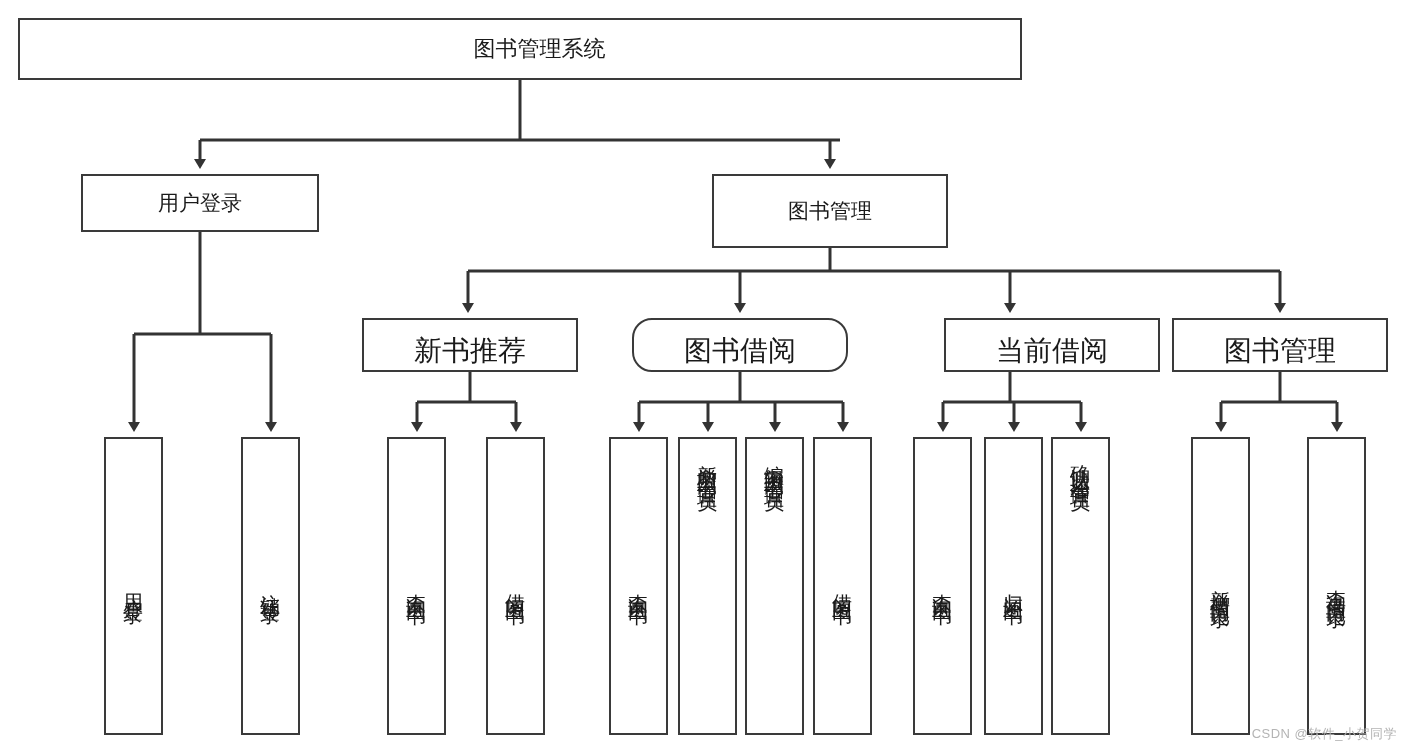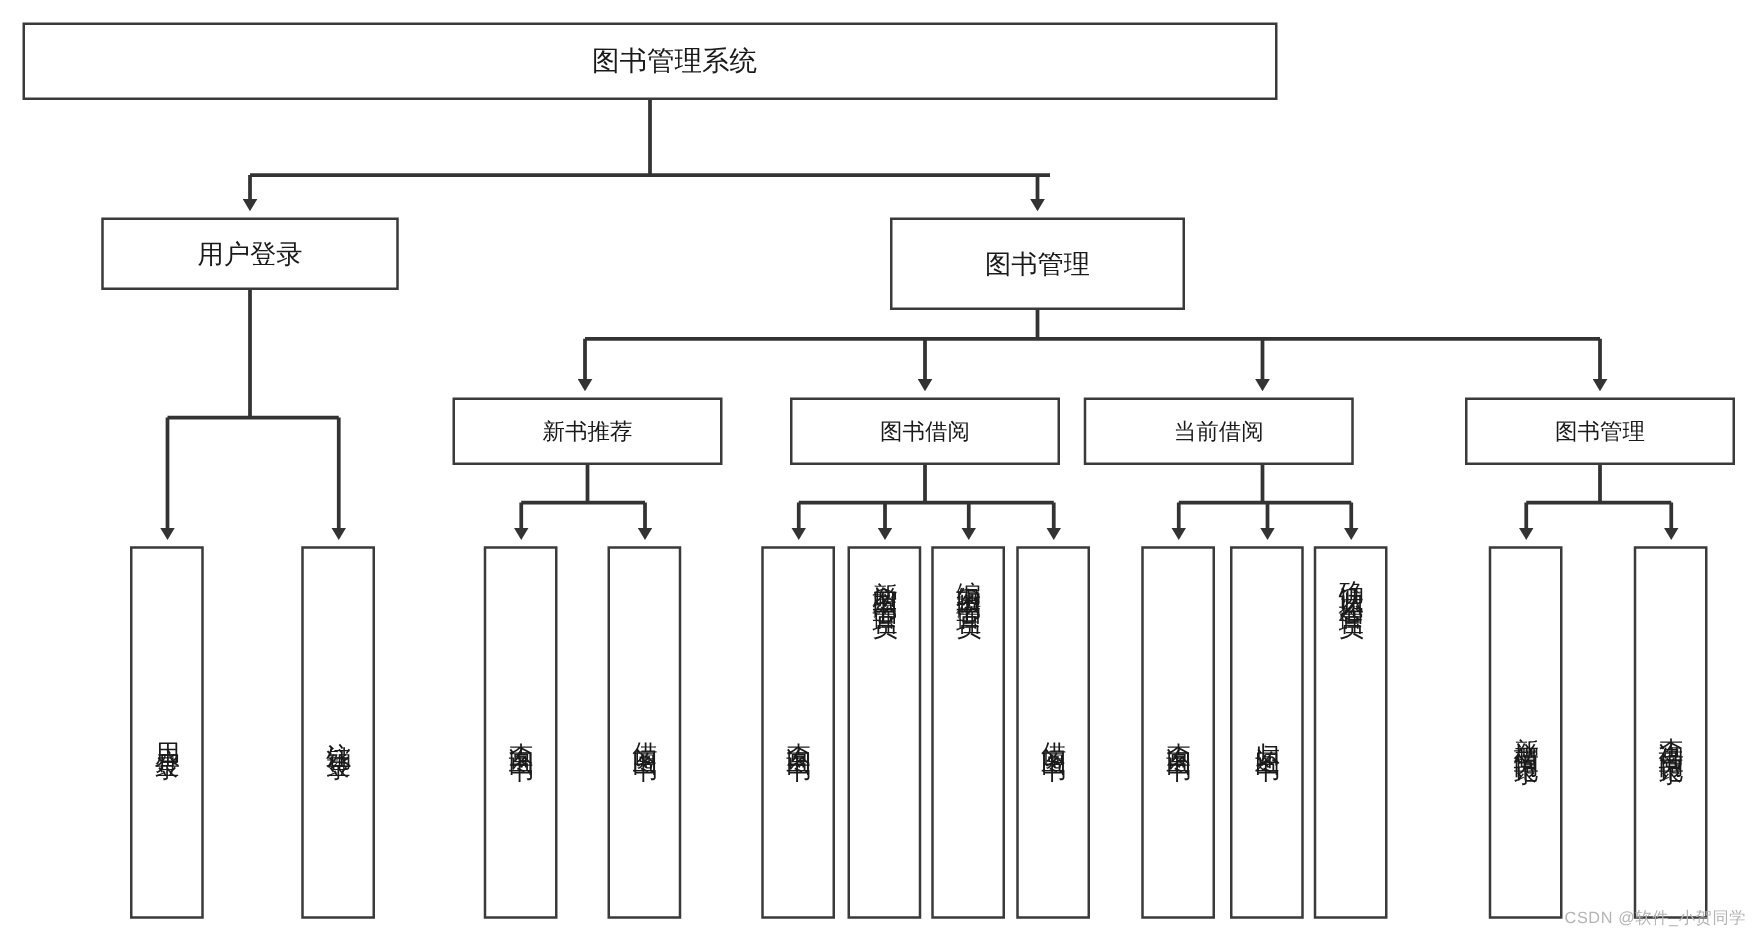--- a/index.html
+++ b/index.html
@@ -36,21 +36,22 @@
     justify-content: center;
     text-align: center;
   }
   .node.root {
     font-size: 22px;
   }
   .node.level1 {
     font-size: 21px;
   }
   .node.level2 {
-    font-size: 18px;
+    font-size: 28px;
+    align-items: flex-end;
   }
   .node.leaf {
     font-size: 20px;
     padding: 6px 0;
     align-items: flex-start;
   }
   .node.leaf .vtext {
     writing-mode: vertical-rl;
     text-orientation: upright;
     letter-spacing: 4px;
@@ -141,24 +142,24 @@
   <div class="node level1" style="left:81px; top:174px; width:238px; height:58px;">
     <span>用户登录</span>
   </div>
   <div class="node level1" style="left:712px; top:174px; width:236px; height:74px;">
     <span>图书管理</span>
   </div>
 
   <div class="node level2" style="left:362px; top:318px; width:216px; height:54px;">
     <span>新书推荐</span>
   </div>
-  <div class="node level2" style="left:632px; top:318px; width:216px; height:54px;">
+  <div class="node level2" style="left:632px; top:318px; width:216px; height:54px;border-radius:20px;">
     <span>图书借阅</span>
   </div>
-  <div class="node level2" style="left:867px; top:318px; width:216px; height:54px;">
+  <div class="node level2" style="left:944px; top:318px; width:216px; height:54px;">
     <span>当前借阅</span>
   </div>
   <div class="node level2" style="left:1172px; top:318px; width:216px; height:54px;">
     <span>图书管理</span>
   </div>
 
   <div class="node leaf" style="left:104px; top:437px; width:59px; height:298px;">
     <div class="leafwrap">
         <span class="vtext">用户登录</span>
       </div>

